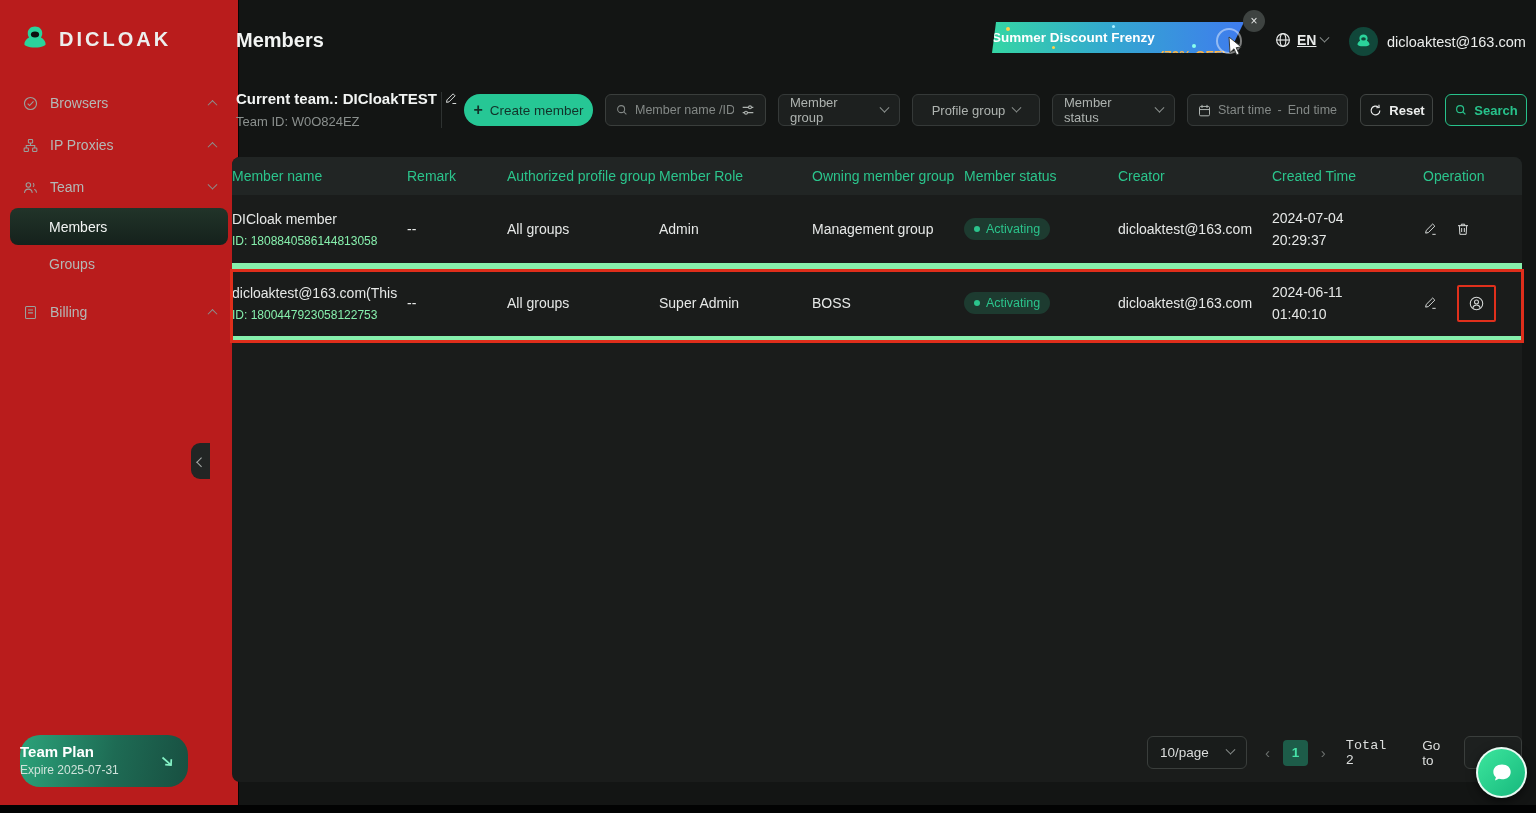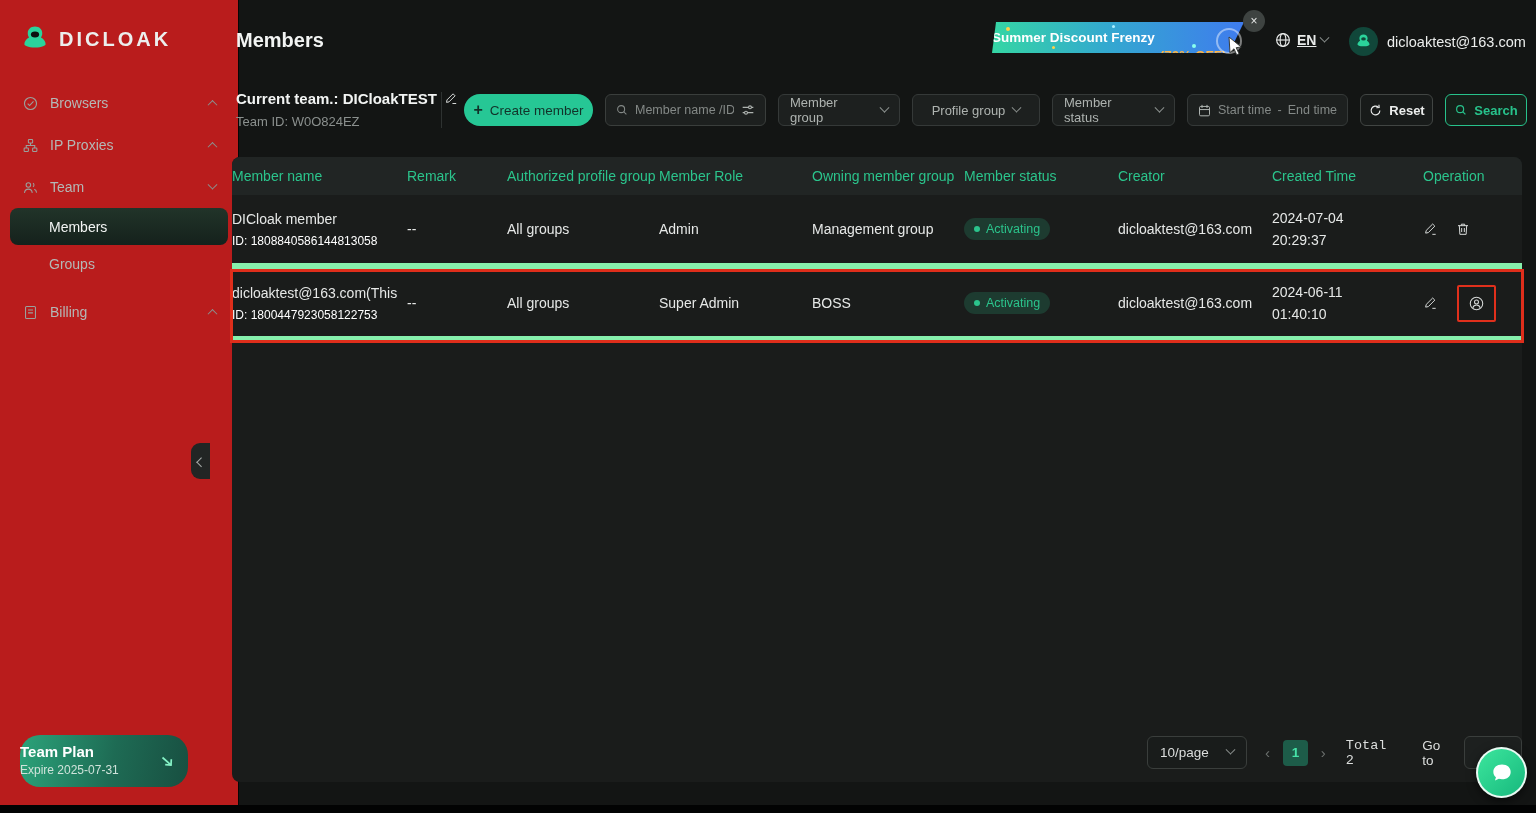--- a/index.html
+++ b/index.html
@@ -73,21 +73,21 @@
   .btn-search { width:82px; justify-content:center; gap:6px; background:#152019; border:1px solid #27c28b; border-radius:6px; color:#27c28b; font-weight:bold; cursor:pointer; }
 
   
   .table-panel { position:absolute; left:232px; top:157px; width:1290px; height:625px; background:#1a1c1b; border-radius:8px; }
   .grid-row { display:grid; grid-template-columns:175px 100px 152px 153px 152px 154px 154px 151px 1fr; align-items:center; }
   .thead { height:38px; background:#212524; border-radius:8px 8px 0 0; color:#2bc48c; font-size:14px; }
   .trow { height:75px; border-bottom:7px solid #86efac; font-size:14px; color:#e6e8e7; }
   .trow.second { height:73px; }
   .cell-name { overflow:hidden; padding-right:6px; }
   .cell-name .primary { white-space:nowrap; overflow:hidden; }
-  .cell-name .secondary { margin-top:7px; font-size:12px; color:#ffffff; white-space:nowrap; overflow:hidden; }
+  .cell-name .secondary { margin-top:7px; font-size:12px; color:#86efac; white-space:nowrap; overflow:hidden; }
   .badge { display:inline-flex; align-items:center; gap:6px; background:#1d3b30; color:#2bc48c; border-radius:11px; padding:4px 10px; font-size:12.5px; }
   .badge-dot { width:6px; height:6px; border-radius:50%; background:#2bc48c; }
   .cell-time div { line-height:1.6; }
   .ops { display:flex; align-items:center; gap:16px; color:#d6d9d8; }
   .op-btn { cursor:pointer; display:flex; align-items:center; justify-content:center; }
   .op-person-box { border:2px solid #e0301c; border-radius:2px; padding:8px 9px; margin-left:2px; }
   .row-annotation { position:absolute; left:-2px; top:112px; width:1294px; height:74px; border:3px solid #df2e1b; pointer-events:none; }
 
   
   .pager { position:absolute; left:915px; bottom:13px; display:flex; align-items:center; font-size:13.5px; color:#dcdedd; }

